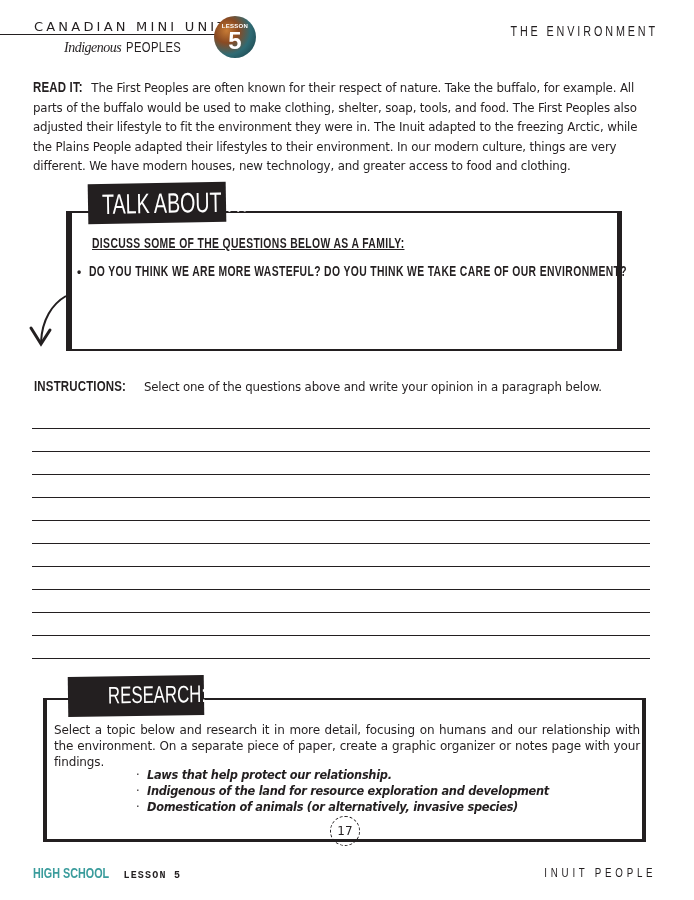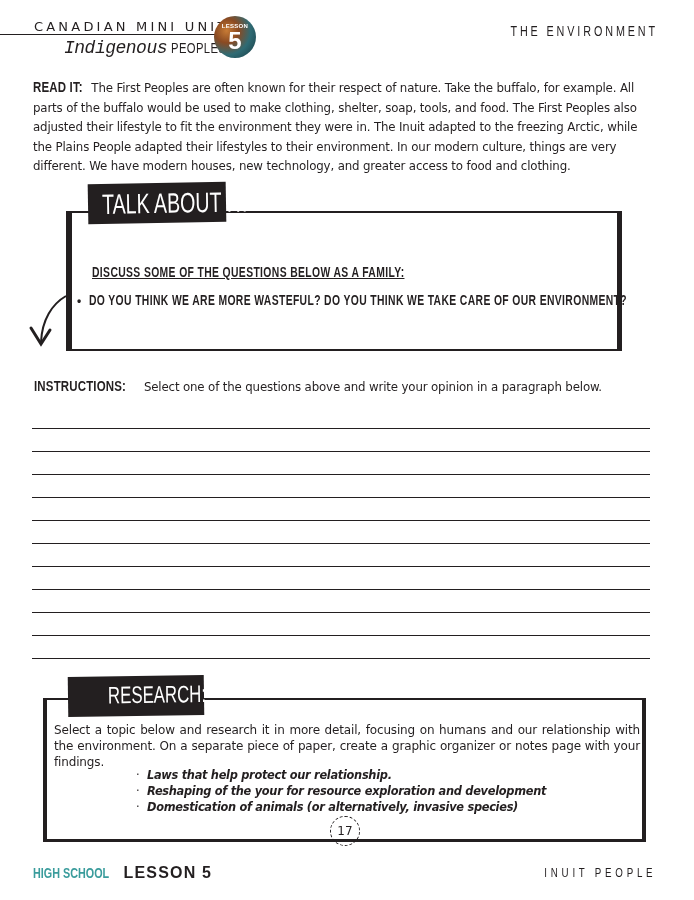--- a/index.html
+++ b/index.html
@@ -3,62 +3,62 @@
 <meta charset="utf-8">
 <style>
   * { box-sizing: border-box; margin: 0; padding: 0; }
   html, body { width: 694px; height: 900px; background: #ffffff; overflow: hidden; }
   body { position: relative; font-family: "Liberation Sans", sans-serif; color: #231f20; }
 
   
   .hdr-rule { position: absolute; left: 0; top: 34px; width: 222px; height: 1px; background: #231f20; }
   .hdr-unit { position: absolute; left: 34px; top: 19px; font-family: "DejaVu Sans", sans-serif; font-size: 13px; letter-spacing: 3.2px; color: #231f20; }
   .hdr-sub { position: absolute; left: 64px; top: 38px; font-size: 16px; color: #231f20; white-space: nowrap; }
-  .hdr-sub .script { font-family: Liberation Mono, monospace; font-style: italic; font-size: 18px; letter-spacing: -0.5px; }
+  .hdr-sub .script { font-family: Liberation Serif, serif; font-style: italic; font-size: 14px; letter-spacing: -0.5px; }
   .hdr-sub .caps { font-family: "Liberation Sans Narrow", "Liberation Sans", sans-serif; font-size: 15px; transform: scaleX(0.75); display: inline-block; transform-origin: left; letter-spacing: 0.5px; }
   .badge { position: absolute; left: 214px; top: 16px; width: 42px; height: 42px; border-radius: 50%;
     background: radial-gradient(circle at 30% 35%, #c77b35 0%, #8a4a22 30%, #2f6b74 60%, #17373f 100%); color: #fff; text-align: center; }
   .badge .lbl { position: absolute; top: 7px; left: 0; width: 100%; font-size: 6px; letter-spacing: 0.3px; font-weight: bold; }
   .badge .num { position: absolute; top: 12px; left: 0; width: 100%; font-size: 24px; font-weight: bold; line-height: 26px; }
   .hdr-right { position: absolute; right: 36px; top: 22px; font-family: "Liberation Sans", sans-serif; font-size: 15px; letter-spacing: 4px; transform: scaleX(0.72); transform-origin: right; color: #231f20; }
 
   
   .read { position: absolute; left: 33px; top: 78px; width: 626px; font-family: "DejaVu Sans", sans-serif; font-size: 11.8px; line-height: 19.5px; color: #231f20; letter-spacing: -0.15px; }
   .lead { font-family: "Liberation Sans", sans-serif; font-weight: bold; font-size: 14px; display: inline-block; transform: scaleX(0.82); transform-origin: left; margin-right: -6px; letter-spacing: 0.2px; }
 
   
   .talk-box { position: absolute; left: 66px; top: 211px; width: 556px; height: 140px; border: 2px solid #231f20; border-left: 6px solid #231f20; border-right: 5px solid #231f20; border-top-width: 2px; border-bottom-width: 2px; }
   .tag { position: absolute; background: #231f20; color: #fff; font-family: "Liberation Sans", sans-serif; font-weight: normal; }
   .tag span { display: inline-block; transform: scaleX(0.7); transform-origin: left; white-space: nowrap; }
   .talk-tag { left: 88px; top: 183px; width: 138px; height: 40px; padding: 5px 0 0 14px; font-size: 28px; transform: rotate(-1deg); }
   .talk-list { position: absolute; left: 77px; top: 234px; width: 540px; font-family: "Liberation Sans", sans-serif; font-weight: bold; font-size: 14px; color: #231f20; }
   .talk-list .item { height: 28px; line-height: 18px; white-space: nowrap; }
   .talk-list .item span.t { display: inline-block; transform: scaleX(0.74); transform-origin: left; letter-spacing: 0.5px; }
-  .talk-list .heading { padding-left: 15px; margin-top: 29px; }
+  .talk-list .heading { padding-left: 15px; }
   .talk-list .heading span.t { text-decoration: underline; }
   .bullet { display: inline-block; width: 12px; font-size: 12px; }
   .arrow { position: absolute; left: 28px; top: 292px; width: 44px; height: 58px; }
 
   
   .instr { position: absolute; left: 34px; top: 378px; font-family: "DejaVu Sans", sans-serif; font-size: 11.8px; color: #231f20; letter-spacing: -0.15px; white-space: nowrap; }
   .lines { position: absolute; left: 32px; top: 428px; width: 618px; }
   .line { height: 23px; border-bottom: 1.3px solid #231f20; margin-top: 0; }
   .line:first-child { height: 0; }
 
   
   .res-box { position: absolute; left: 43px; top: 698px; width: 603px; height: 144px; border: 2px solid #231f20; border-left: 4px solid #231f20; border-right: 4px solid #231f20; border-bottom: 3px solid #231f20; }
   .res-tag { left: 68px; top: 676px; width: 136px; height: 40px; padding: 5px 0 0 40px; font-size: 24px; transform: rotate(-0.8deg); }
   .res-text { position: absolute; left: 54px; top: 722px; width: 586px; font-family: "DejaVu Sans", sans-serif; font-size: 12px; line-height: 16px; color: #231f20; text-align: justify; letter-spacing: -0.15px; }
   .res-list { position: absolute; left: 136px; top: 767px; font-family: "DejaVu Sans", sans-serif; font-style: italic; font-weight: bold; font-size: 11.4px; line-height: 16px; color: #231f20; letter-spacing: -0.3px; }
   .res-list .bul { font-weight: normal; font-style: normal; display: inline-block; width: 11px; }
 
   
   .ft-left { position: absolute; left: 33px; top: 864px; white-space: nowrap; font-size: 13px; }
   .ft-left .hs { display: inline-block; font-family: "Liberation Sans", sans-serif; font-weight: bold; font-size: 15px; color: #3a9c9c; transform: scaleX(0.72); transform-origin: left; margin-right: -19px; }
-  .ft-left .ls { font-family: Liberation Sans, sans-serif; font-weight: bold; font-size: 16px; letter-spacing: 1.2px; color: #231f20; }
+  .ft-left .ls { font-family: Liberation Mono, monospace; font-weight: bold; font-size: 10px; letter-spacing: 1.2px; color: #231f20; }
   .page-num { position: absolute; left: 330px; top: 816px; width: 30px; height: 30px; border-radius: 50%; border: 1.2px dashed #231f20; text-align: center; line-height: 28px; font-size: 12px; font-family: "DejaVu Sans", sans-serif; color: #231f20; }
   .ft-right { position: absolute; right: 38px; top: 865px; font-family: "Liberation Sans", sans-serif; font-size: 13px; letter-spacing: 5px; transform: scaleX(0.75); transform-origin: right; color: #231f20; }
 </style>
 </head>
 <body>
 
 <div class="hdr-rule"></div>
 <div class="hdr-unit">CANADIAN MINI UNIT</div>
 <div class="hdr-sub">
   <span class="script">Indigenous</span>
@@ -102,21 +102,21 @@
   <div class="line"></div>
   <div class="line"></div>
   <div class="line"></div>
 </div>
 
 <div class="res-box"></div>
 <div class="tag res-tag"><span>RESEARCH:</span></div>
 <div class="res-text">Select a topic below and research it in more detail, focusing on humans and our relationship with the environment. On a separate piece of paper, create a graphic organizer or notes page with your findings.</div>
 <div class="res-list">
   <div><span class="bul">·</span><span>Laws that help protect our relationship.</span></div>
-  <div><span class="bul">·</span><span>Reshaping of the your for resource exploration and development</span></div>
+  <div><span class="bul">·</span><span>Indigenous of the land for resource exploration and development</span></div>
   <div><span class="bul">·</span><span>Domestication of animals (or alternatively, invasive species)</span></div>
 </div>
 
 <div class="ft-left">
   <span class="hs">HIGH SCHOOL</span>
   <span class="ls">LESSON 5</span>
 </div>
 <div class="page-num">17</div>
 <div class="ft-right">INUIT PEOPLE</div>
 

